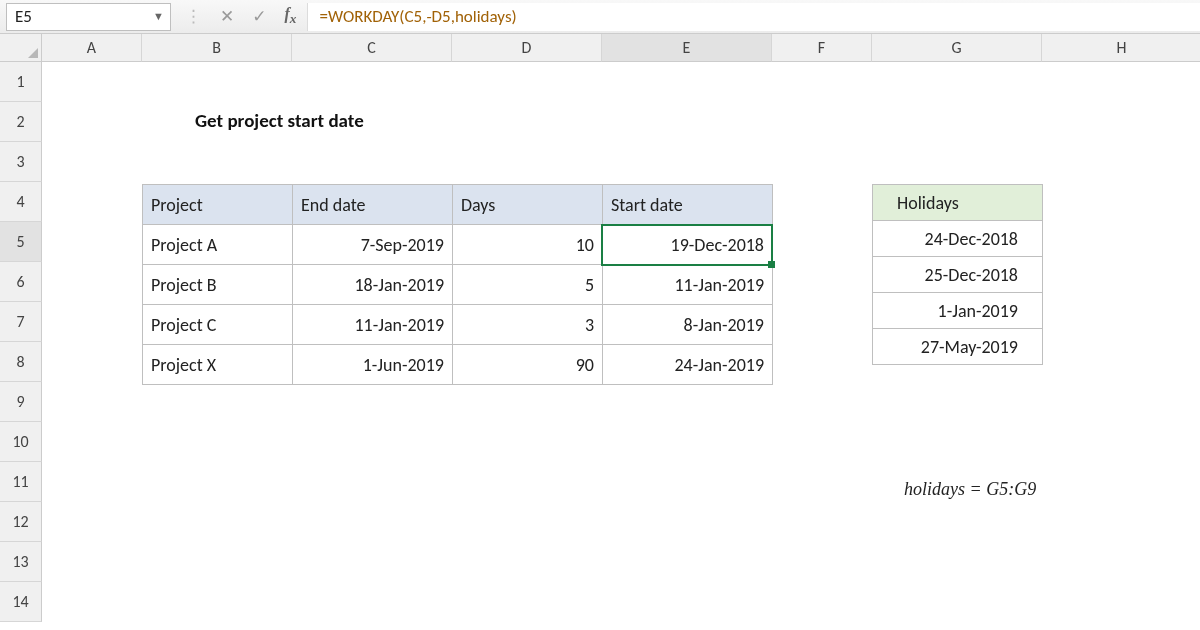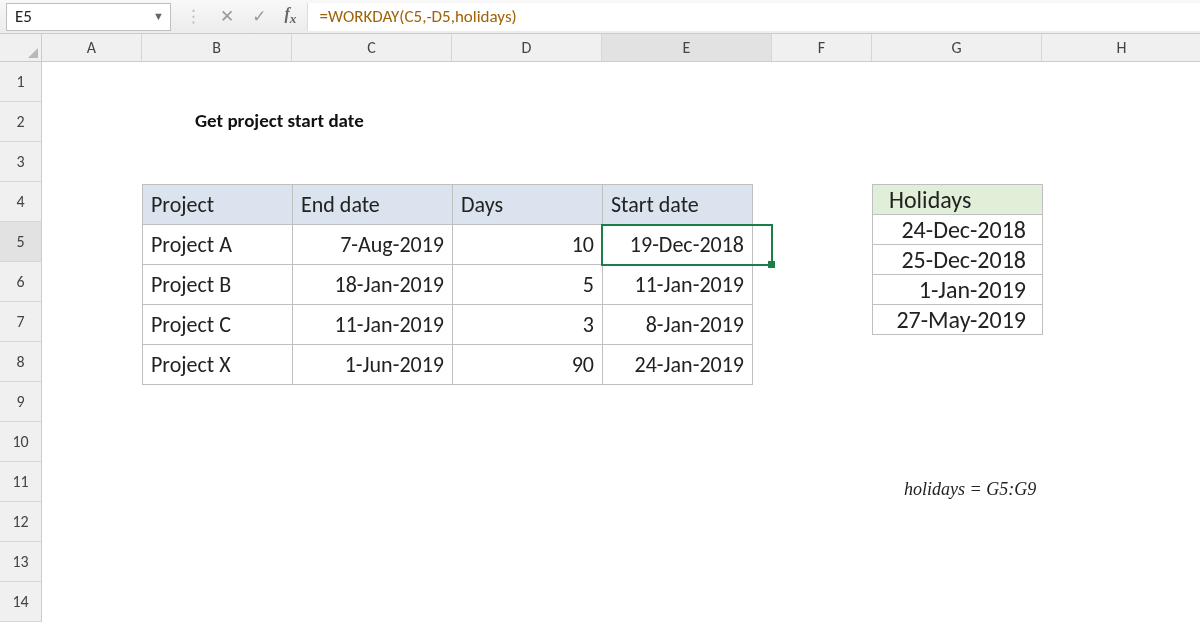--- a/index.html
+++ b/index.html
@@ -126,46 +126,46 @@
   
   .main-table {
     position: absolute;
     left: 100px; top: 122px;
     border-collapse: collapse;
     background: #fff;
   }
   .main-table td, .main-table th {
     border: 1px solid #bfbfbf;
     height: 40px;
-    font-size: 22px;
+    font-size: 18px;
     padding: 0 8px;
     vertical-align: middle;
   }
   .main-table th {
     background: #dbe3ef;
     font-weight: normal;
     text-align: left;
   }
   .col-B { width: 150px; text-align: left; }
   .col-C { width: 160px; text-align: right; }
   .col-D { width: 150px; text-align: right; }
-  .col-E { width: 150px; text-align: right; }
+  .col-E { width: 170px; text-align: right; }
 
   
   .hol-table {
     position: absolute;
     left: 830px; top: 122px;
     border-collapse: collapse;
   }
   .hol-table td, .hol-table th {
     border: 1px solid #bfbfbf;
     width: 170px;
-    height: 25px;
-    font-size: 24px;
-    padding: 0 16px;
+    height: 36px;
+    font-size: 18px;
+    padding: 0 24px;
   }
   .hol-table th { background: #e1efd9; font-weight: normal; text-align: left; }
   .hol-table td { text-align: right;}
 
   
   .note-text {
     position: absolute;
     left: 862px; top: 417px;
     font-style: italic;
     font-size: 18px;
@@ -246,21 +246,21 @@
     <table class="main-table">
       <tbody>
           <tr>
         <th class="col-B">Project</th>
         <th class="col-C" style="text-align:left;margin-top:12px;">End date</th>
         <th class="col-D" style="text-align:left;">Days</th>
         <th class="col-E" style="text-align:left;">Start date</th>
       </tr>
       <tr>
         <td class="col-B">Project A</td>
-        <td class="col-C">7-Aug-2019</td>
+        <td class="col-C">7-Sep-2019</td>
         <td class="col-D">10</td>
         <td class="col-E">19-Dec-2018</td>
       </tr>
       <tr>
         <td class="col-B">Project B</td>
         <td class="col-C">18-Jan-2019</td>
         <td class="col-D">5</td>
         <td class="col-E">11-Jan-2019</td>
       </tr>
       <tr>

